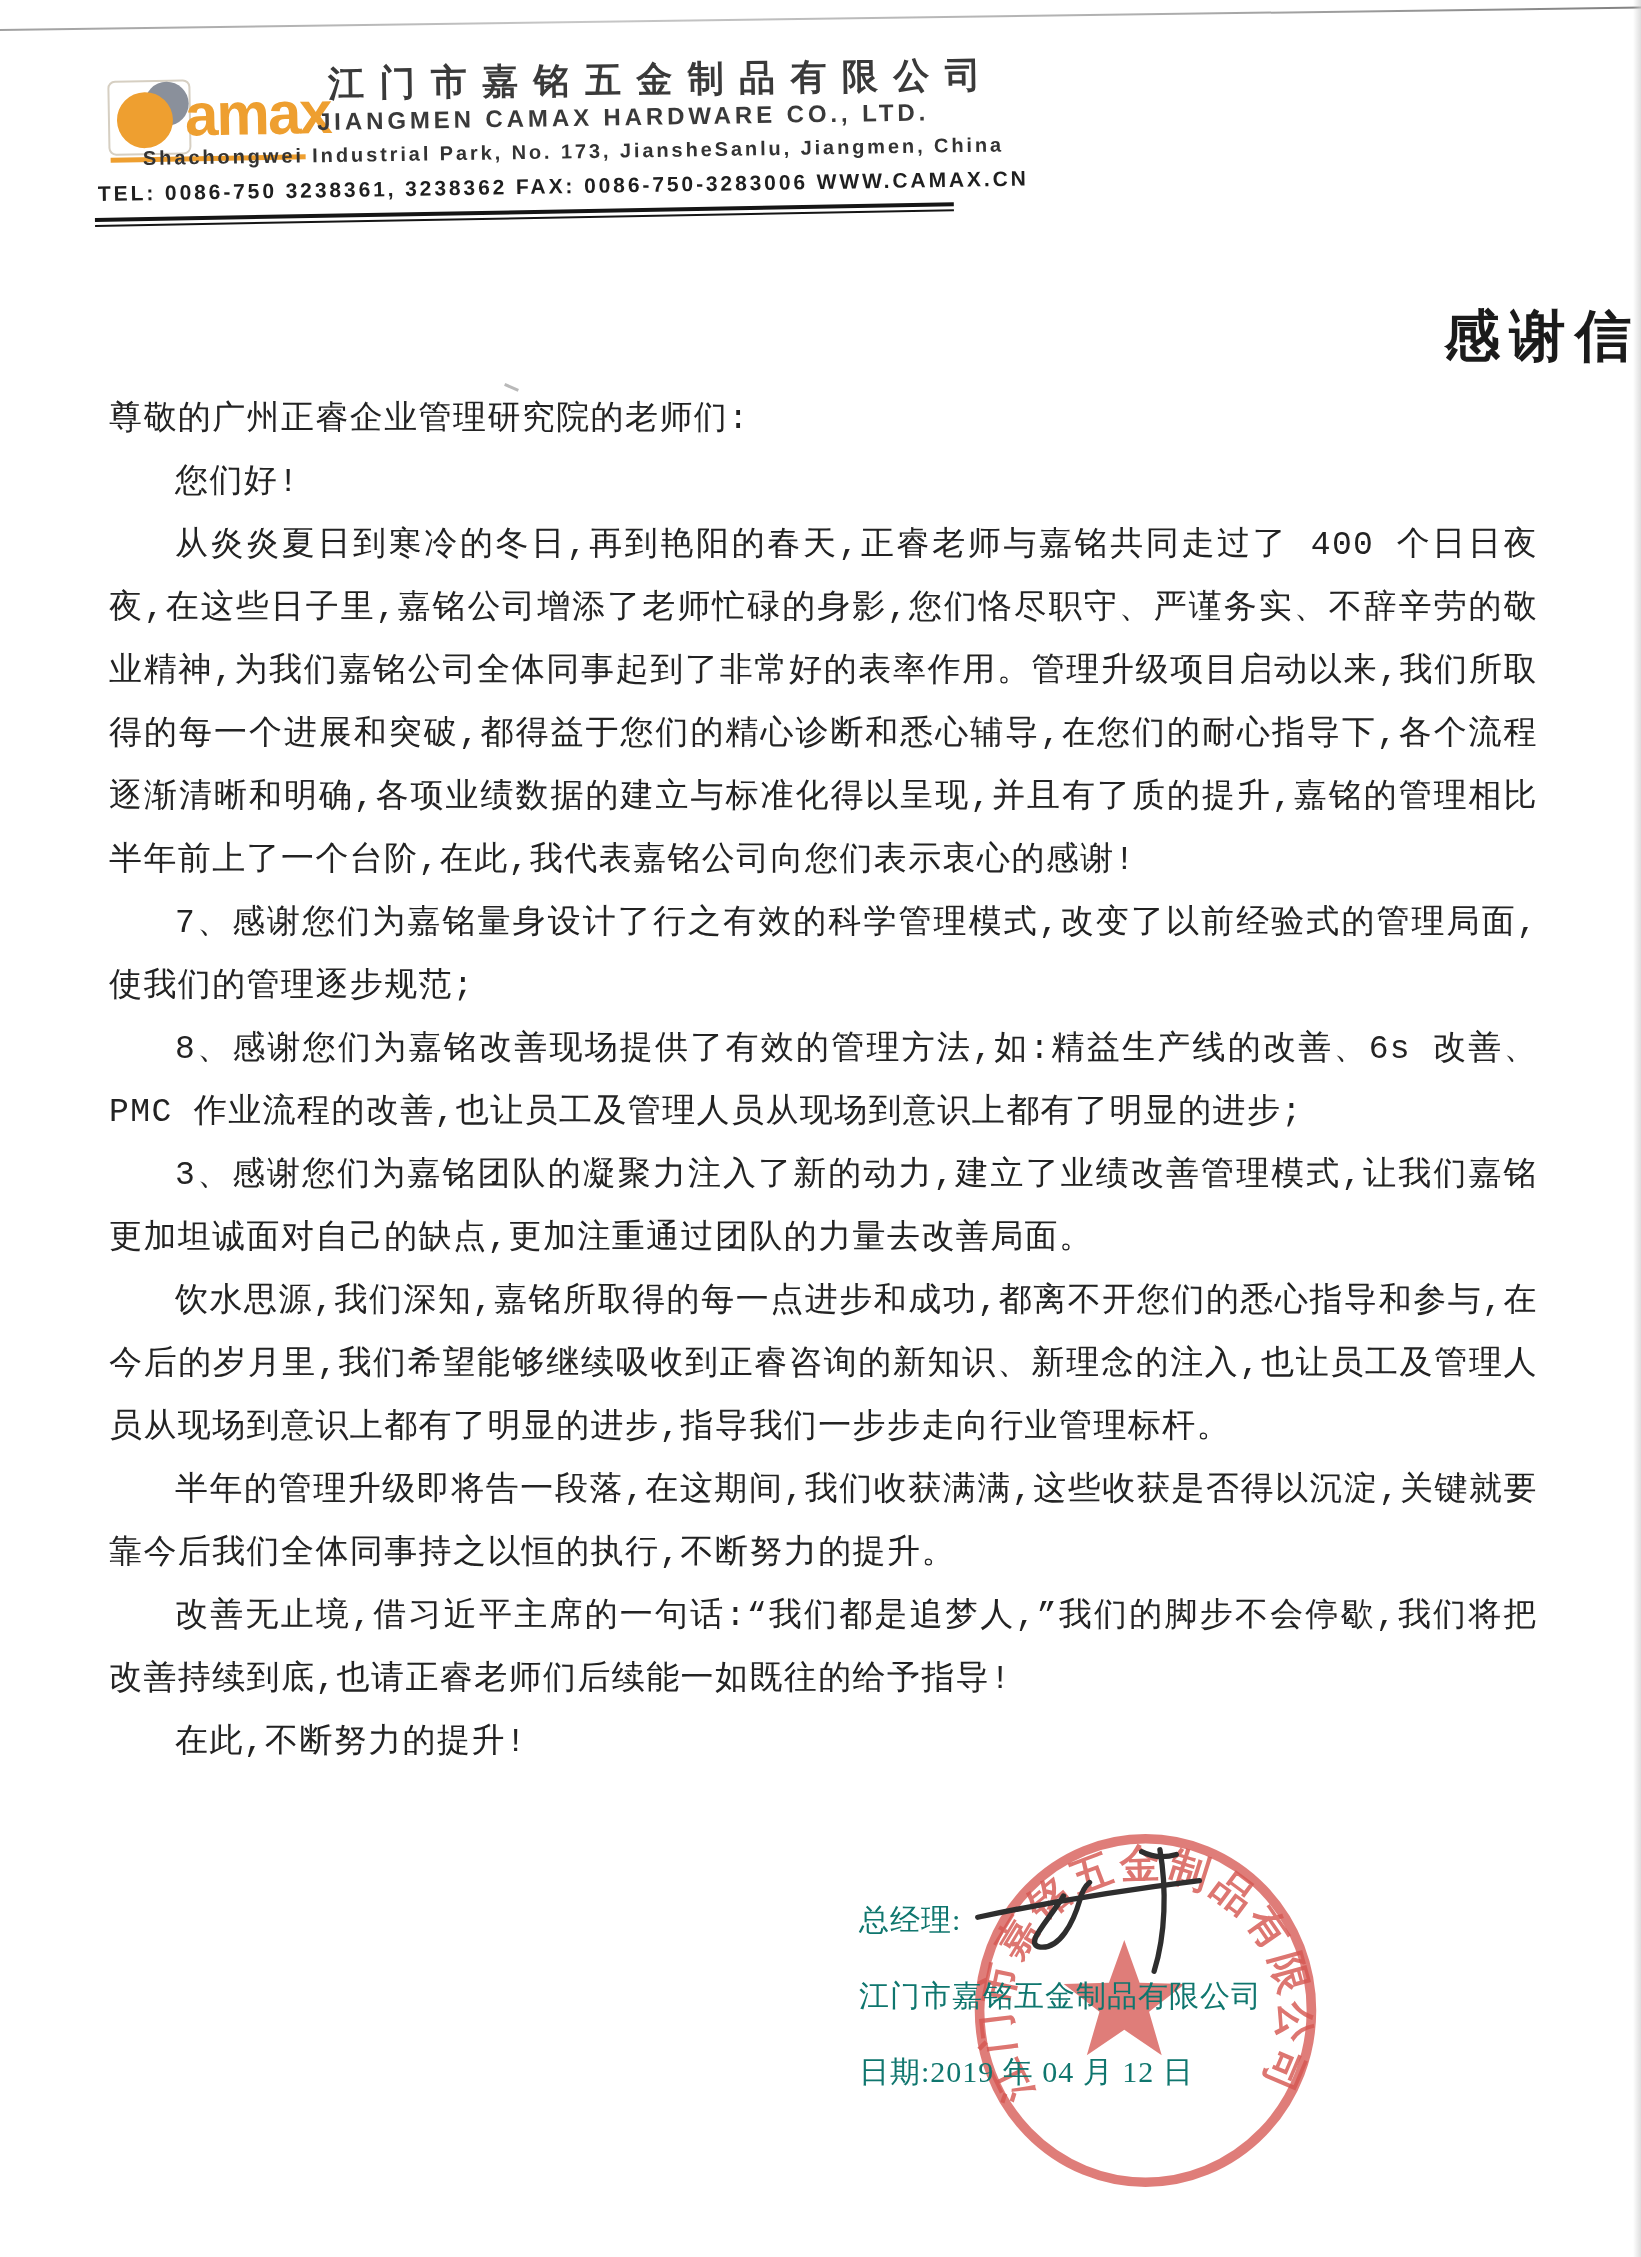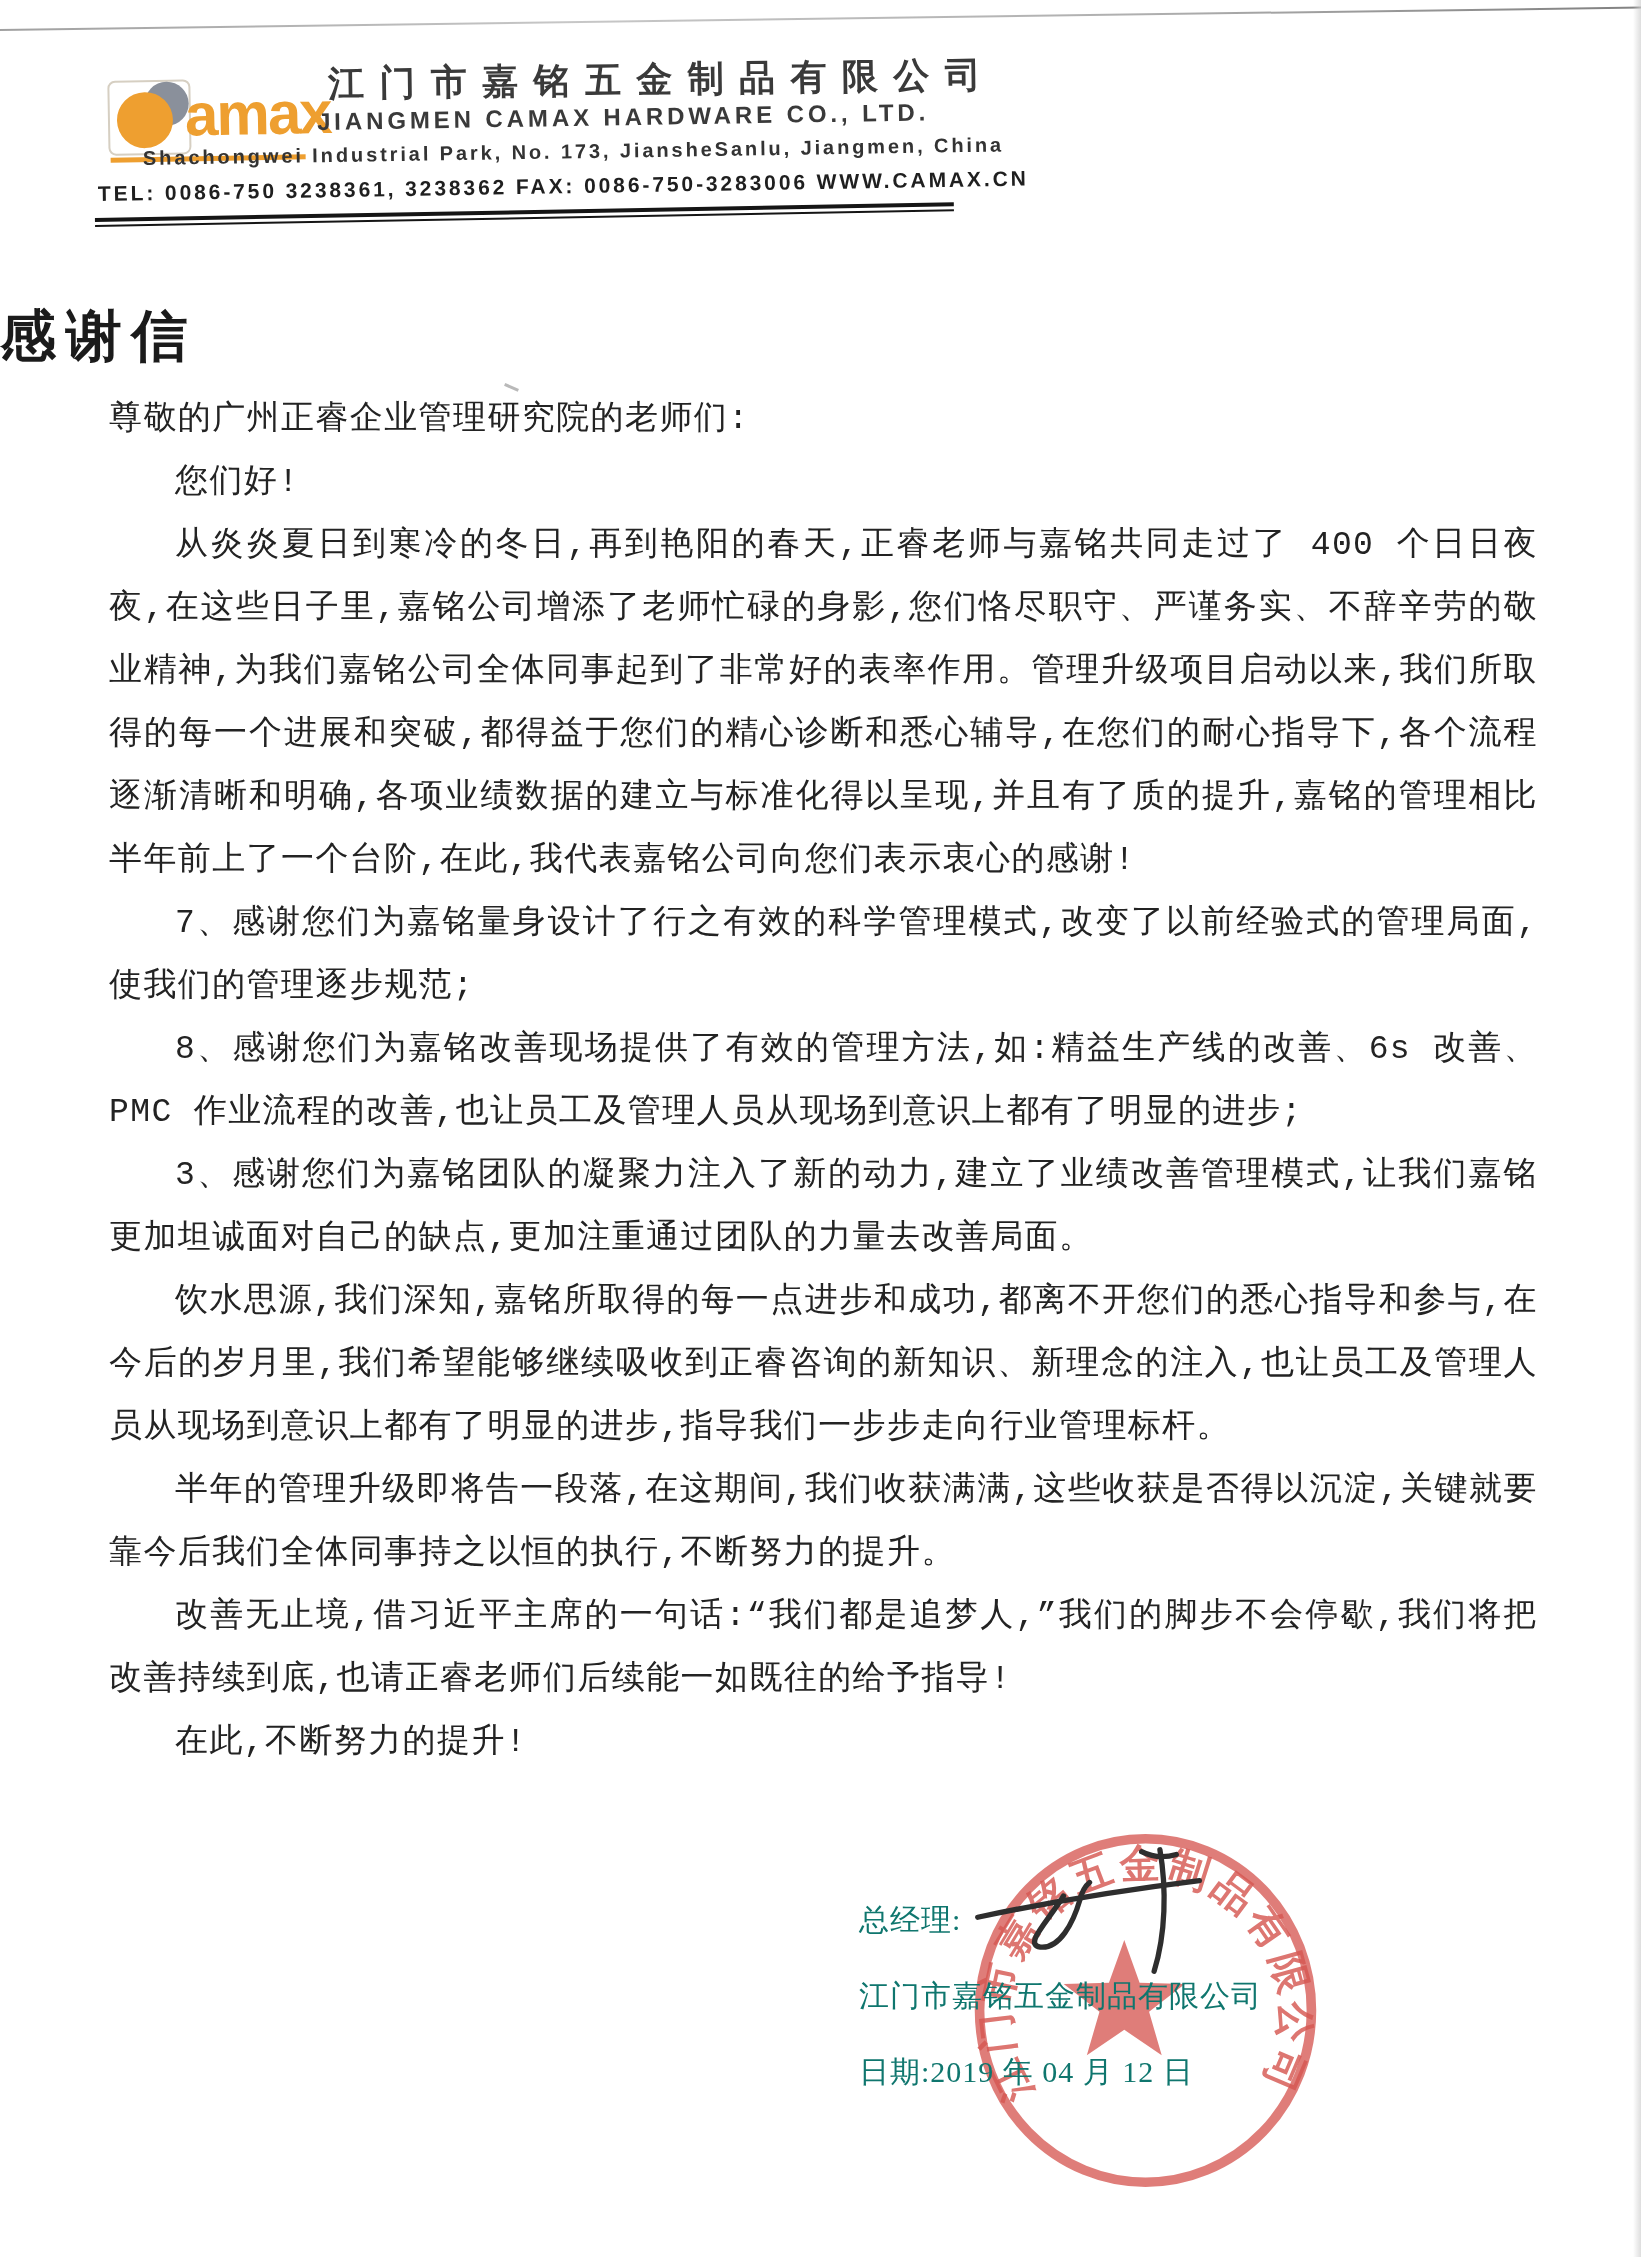--- a/index.html
+++ b/index.html
@@ -60,21 +60,21 @@
     transform:rotate(-0.95deg);transform-origin:left center;white-space:nowrap;
   }
   .head-rule{
     position:absolute;left:95px;top:218px;width:859px;
     transform:rotate(-1.05deg);transform-origin:left center;
   }
   .head-rule .r1{height:3.9px;background:#151515;}
   .head-rule .r2{height:1.9px;background:#151515;margin-top:2.9px;}
   
   .title{
-    position:absolute;left:0;top:299px;width:1641px;text-align:left;
+    position:absolute;left:0;top:299px;width:1641px;text-align:right;
     font-size:56px;font-weight:bold;letter-spacing:9.7px;color:#1b1b1b;
   }
   .body-text{
     position:absolute;left:109px;top:388px;width:1429px;
     font-size:33px;line-height:63px;letter-spacing:1.4px;
     text-align:justify;color:#232323;
   }
   .body-text p{margin:0;text-indent:66px;font-family:Liberation Mono, monospace;}
   .body-text p.salutation{text-indent:0;}
   

